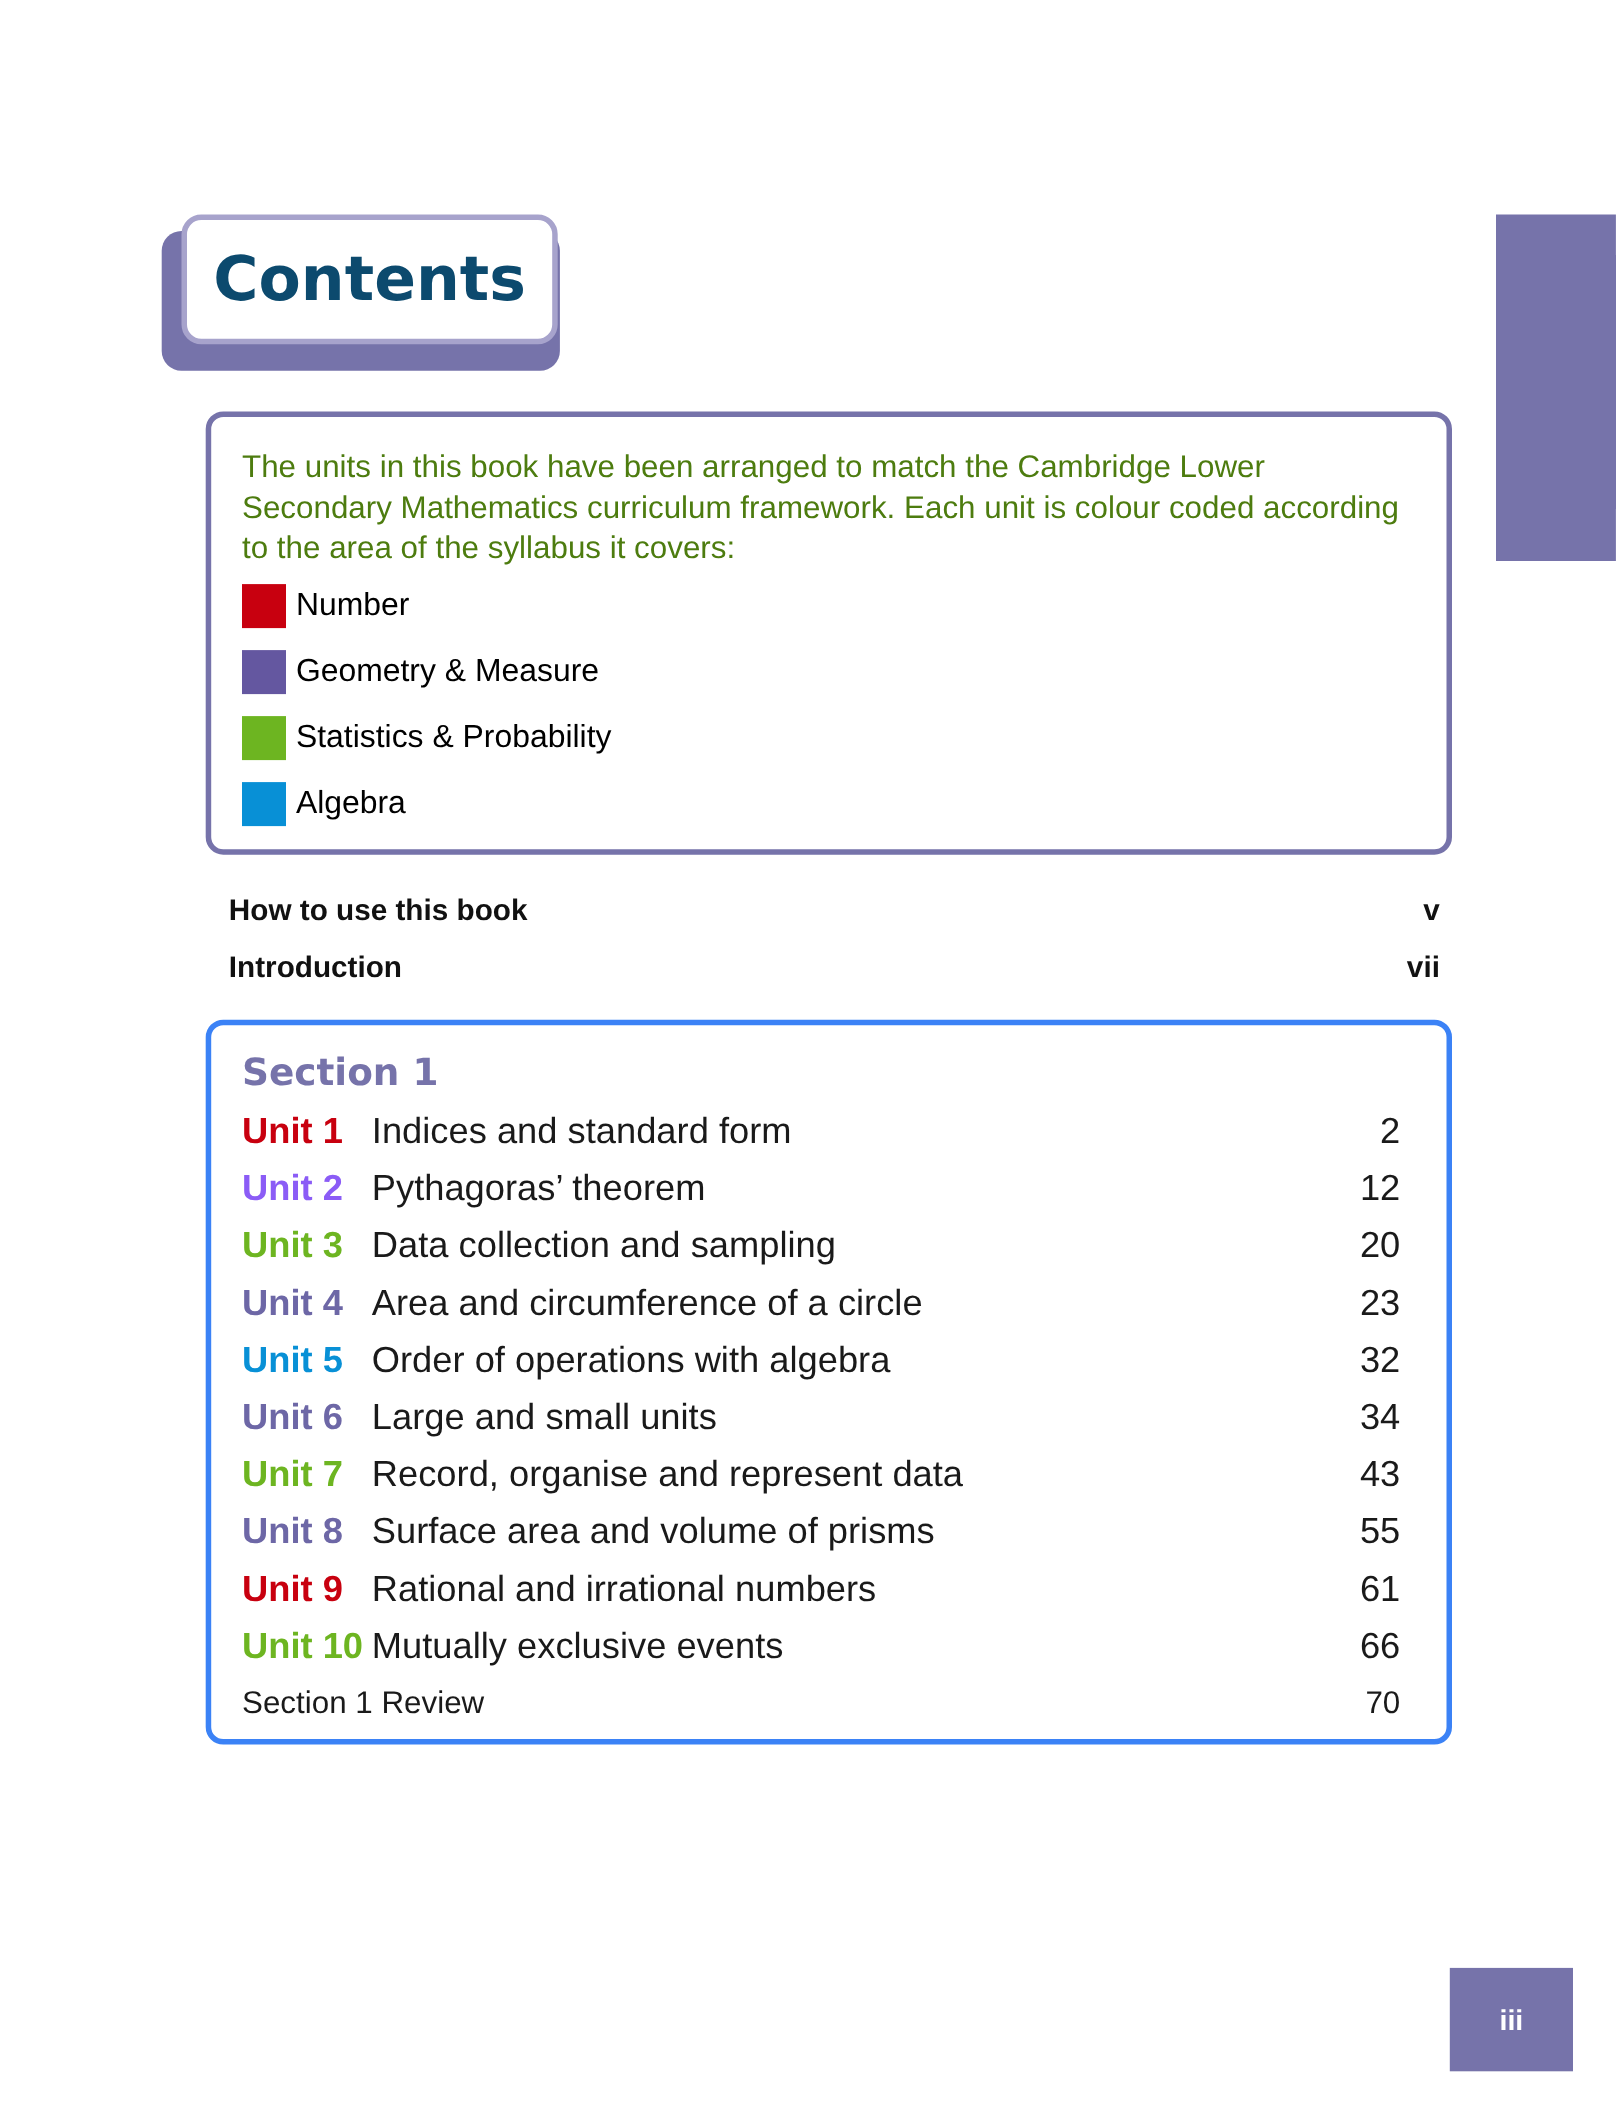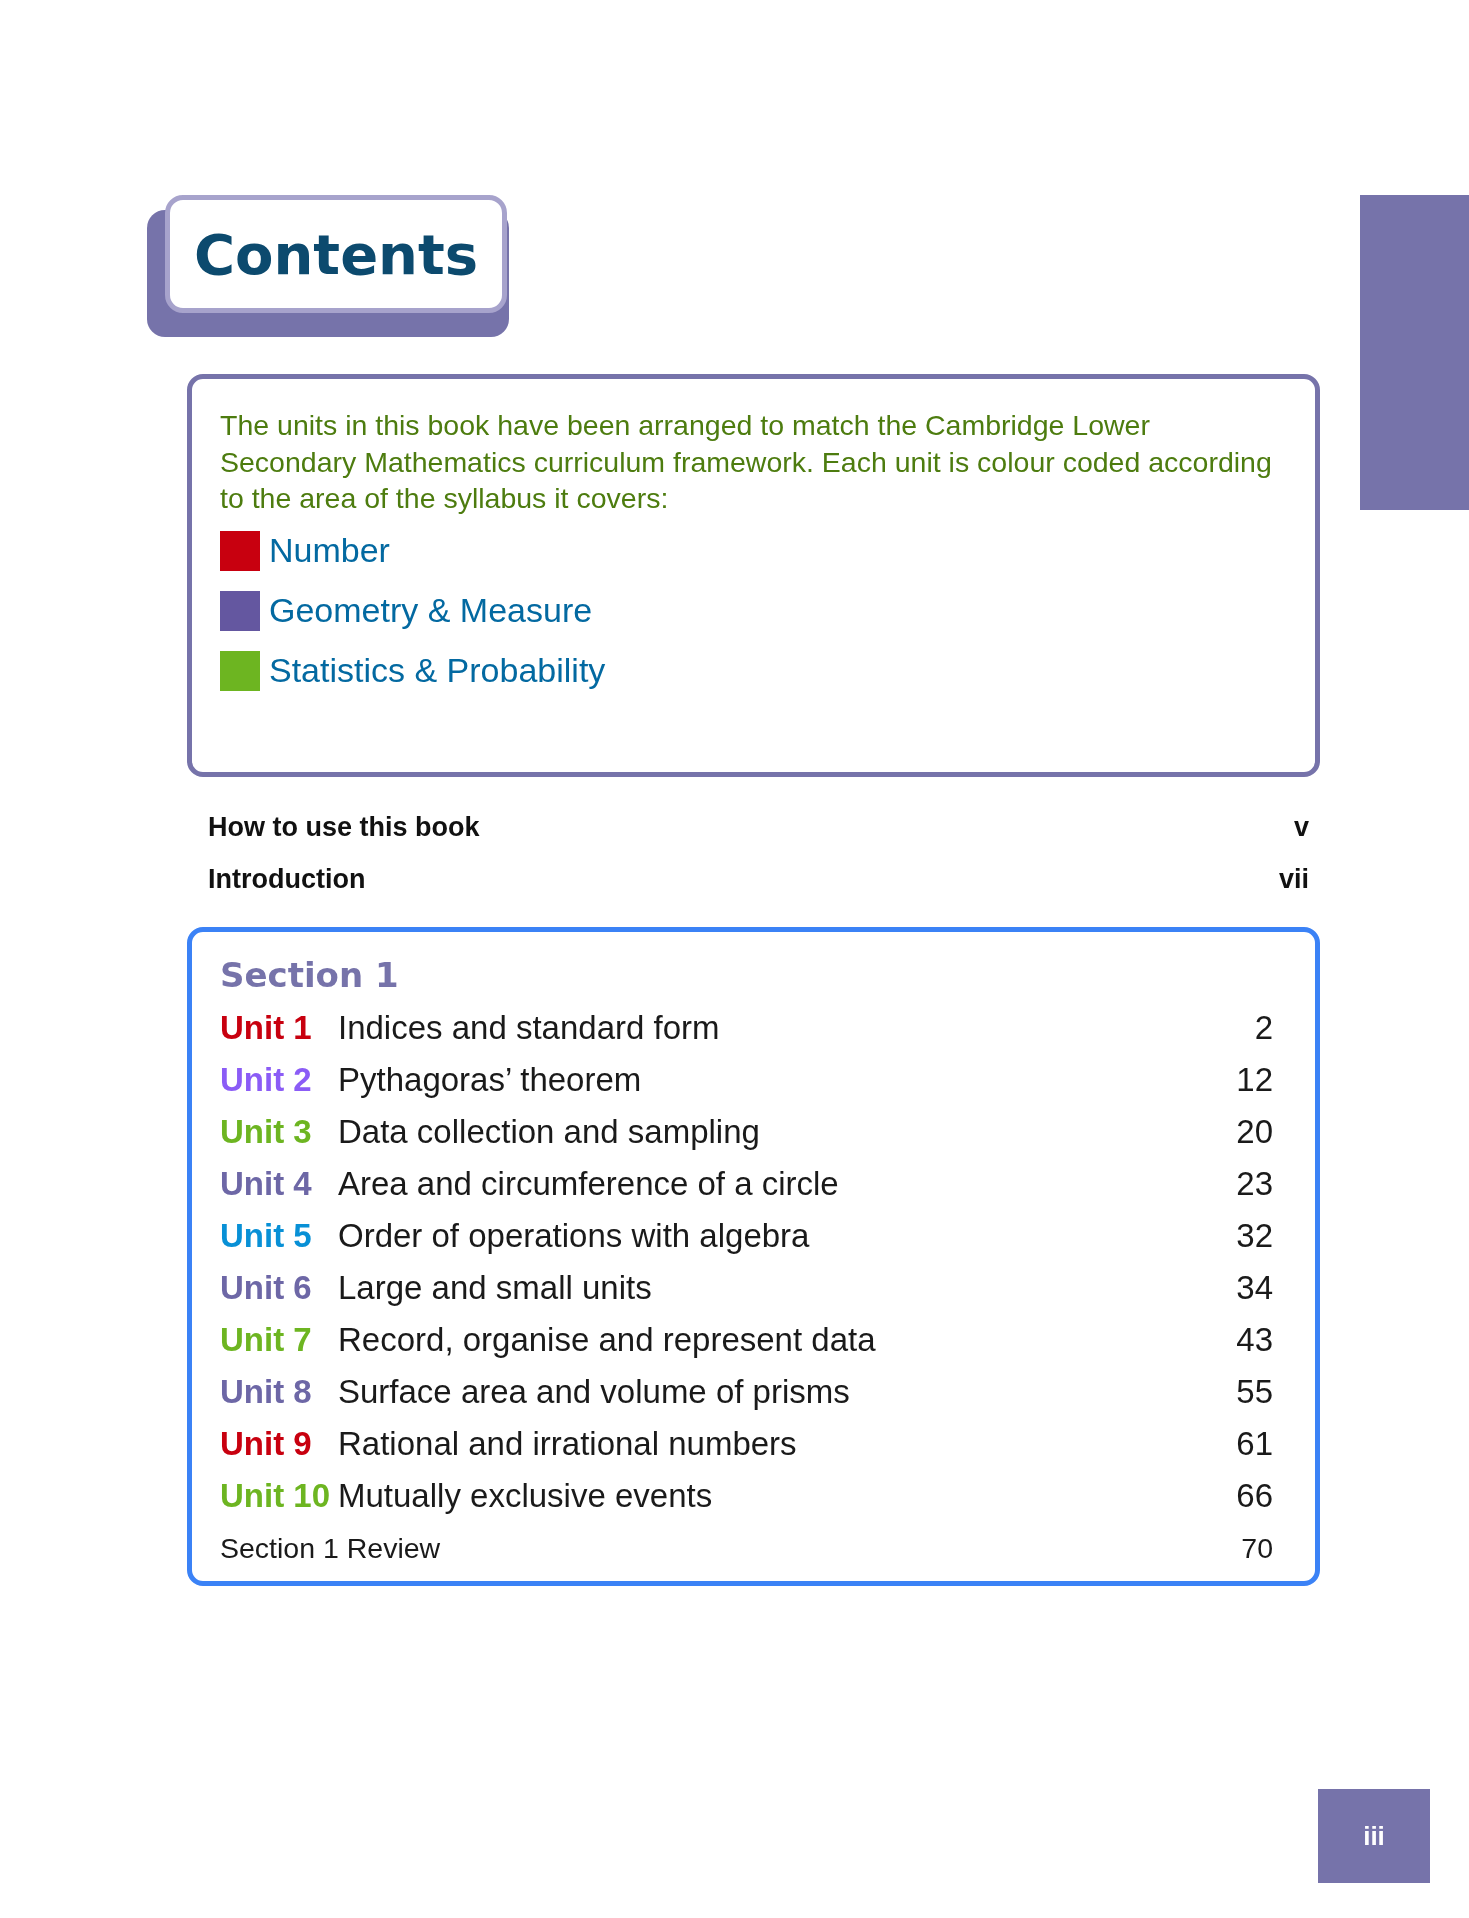--- a/index.html
+++ b/index.html
@@ -32,21 +32,21 @@
     position: absolute; left: 187px; top: 374px; width: 1133px; height: 403px;
     box-sizing: border-box; border: 5px solid #7673aa; border-radius: 16px;
     padding: 28px 30px 0 28px;
   }
   .intro-text {
     font-size: 28.5px; line-height: 36.5px; color: #4d7c0f; margin: 0;
   }
   .legend { margin-top: 14px; }
   .legend-item { display: flex; align-items: center; height: 40px; margin-bottom: 20px; }
   .legend-swatch { width: 40px; height: 40px; margin-right: 9px; flex: 0 0 40px; }
-  .legend-label { font-size: 34px; color: #0369a1; }
+  .legend-label { font-size: 29px; color: #000000; }
   .front-row {
     position: absolute; left: 208px; width: 1101px; display: flex; justify-content: space-between;
     font-weight: bold; font-size: 27px; color: #111; gap: 20px;
   }
   .section-box {
     position: absolute; left: 187px; top: 927px; width: 1133px; height: 659px;
     box-sizing: border-box; border: 5px solid #3b82f6; border-radius: 16px;
     padding: 20px 42px 0 28px;
   }
   .section-title {
@@ -84,20 +84,24 @@
       <span class="legend-swatch" style="background:#c8000f"></span>
       <span class="legend-label">Number</span>
     </div>
     <div class="legend-item">
       <span class="legend-swatch" style="background:#6457a0"></span>
       <span class="legend-label">Geometry &amp; Measure</span>
     </div>
     <div class="legend-item">
       <span class="legend-swatch" style="background:#6db521"></span>
       <span class="legend-label">Statistics &amp; Probability</span>
+    </div>
+    <div class="legend-item">
+      <span class="legend-swatch" style="background:#0890d6"></span>
+      <span class="legend-label">Algebra</span>
     </div>
   </div>
 </div>
 
 <div class="front-row" style="top:812px;">
   <span>How to use this book</span>
   <span>v</span>
 </div>
 <div class="front-row" style="top:864px;">
   <span>Introduction</span>

